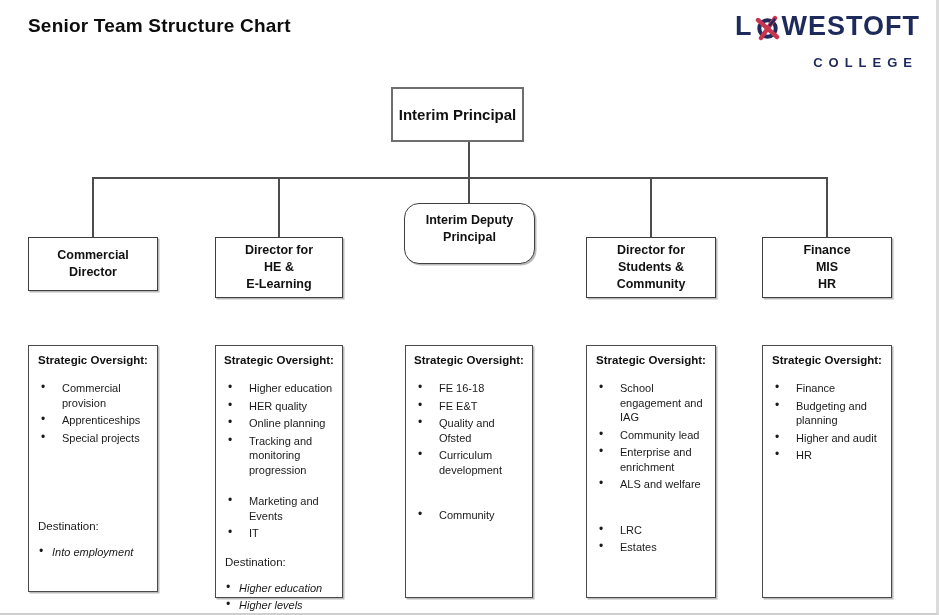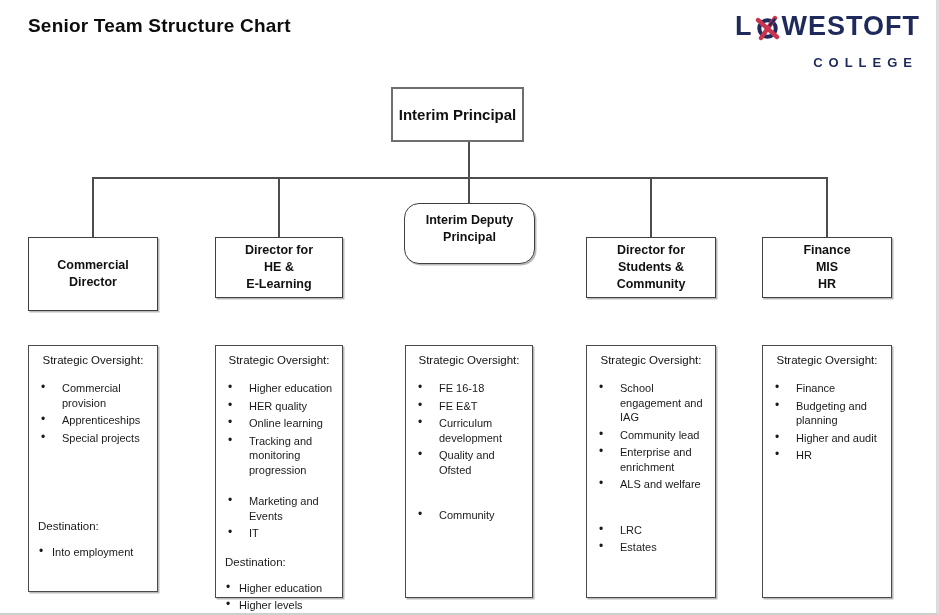--- a/index.html
+++ b/index.html
@@ -27,52 +27,52 @@
   .obox {
     position:absolute; background:#fff; border:1px solid #3f3f3f;
     display:flex; align-items:center; justify-content:center; text-align:center;
     box-shadow:1.5px 1.5px 0 rgba(130,130,130,.55);
   }
   .pre { white-space:pre-line; }
   .box-principal { left:391px; top:87px; width:133px; height:55px; border:2px solid #6e6e6e; box-shadow:none; }
   .box-principal .role { font-size:15px; font-weight:700; color:#111; }
   .role { font-size:12.5px; font-weight:700; color:#111; line-height:17px; }
   .box-deputy   { left:404px; top:203px; width:131px; height:61px; align-items:flex-start; padding-top:8px;border-radius:15px; }
-  .box-m1 { left:28px;  top:237px; width:130px; height:74px; }
+  .box-m1 { left:28px;  top:237px; width:130px; height:54px; }
   .box-m2 { left:215px; top:237px; width:128px; height:61px; }
   .box-m4 { left:586px; top:237px; width:130px; height:61px; }
   .box-m5 { left:762px; top:237px; width:130px; height:61px; }
   
   .line { position:absolute; background:#4d4d4d; }
   .v { width:2px; }
   .h { height:2px; }
   
   .colbox {
     position:absolute; top:345px; background:#fff; border:1px solid #4a4a4a;
     box-shadow:1.5px 1.5px 0 rgba(130,130,130,.55);
     display:flex; flex-direction:column;
   }
   .col-1 { left:28px;  width:130px; height:247px; }
   .col-2 { left:215px; width:128px; height:253px; }
   .col-3 { left:405px; width:128px; height:253px; }
   .col-4 { left:586px; width:130px; height:253px; }
   .col-5 { left:762px; width:130px; height:253px; }
   .col-heading {
-    margin-top:8px; text-align:center; font-size:11.5px; font-weight:400; color:#111;
+    margin-top:8px; text-align:center; font-size:11.5px; font-weight:700; color:#111;
   }
   .blist { margin-top:15px; }
   .bullet {
     position:relative; font-size:11px; line-height:14.5px; color:#1a1a1a;
     padding:0 5px 3px 33px;
   }
   .bullet::before { content:"•"; position:absolute; left:12px; top:-1px; font-size:12px; }
   .spacer { height:14px; }
   .dest-label { font-size:11.5px; color:#1a1a1a; padding-left:9px; }
   .dest-list { margin-top:13px; }
-  .dest-list .bullet { padding-left:23px; }
+  .dest-list .bullet { padding-left:23px;font-style:italic; }
   .dest-list .bullet::before { left:10px; }
   .col-1 .dest-label { margin-top:72px; }
   .col-2 .dest-label { margin-top:12px; }
 </style>
 </head>
 <body>
 
 <div class="canvas">
 
   <div class="page-title">Senior Team Structure Chart</div>
@@ -139,40 +139,40 @@
     <div class="dest-list">
         <div class="bullet">Into employment</div>
       </div>
   </div>
 
   <div class="colbox col-2">
     <div class="col-heading">Strategic Oversight:</div>
     <div class="blist">
         <div class="bullet">Higher education</div>
         <div class="bullet">HER quality</div>
-        <div class="bullet">Online learning</div>
+        <div class="bullet">Online planning</div>
         <div class="bullet">Tracking and monitoring progression</div>
         <div class="spacer"></div>
         <div class="bullet">Marketing and Events</div>
         <div class="bullet">IT</div>
       </div>
     <div class="dest-label">Destination:</div>
     <div class="dest-list">
         <div class="bullet">Higher education</div>
         <div class="bullet">Higher levels</div>
       </div>
   </div>
 
   <div class="colbox col-3">
     <div class="col-heading">Strategic Oversight:</div>
     <div class="blist">
         <div class="bullet">FE 16-18</div>
         <div class="bullet">FE E&amp;T</div>
+        <div class="bullet">Quality and Ofsted</div>
         <div class="bullet">Curriculum development</div>
-        <div class="bullet">Quality and Ofsted</div>
         <div class="spacer"></div>
         <div class="spacer"></div>
         <div class="bullet">Community</div>
       </div>
   </div>
 
   <div class="colbox col-4">
     <div class="col-heading">Strategic Oversight:</div>
     <div class="blist">
         <div class="bullet">School engagement and IAG</div>

